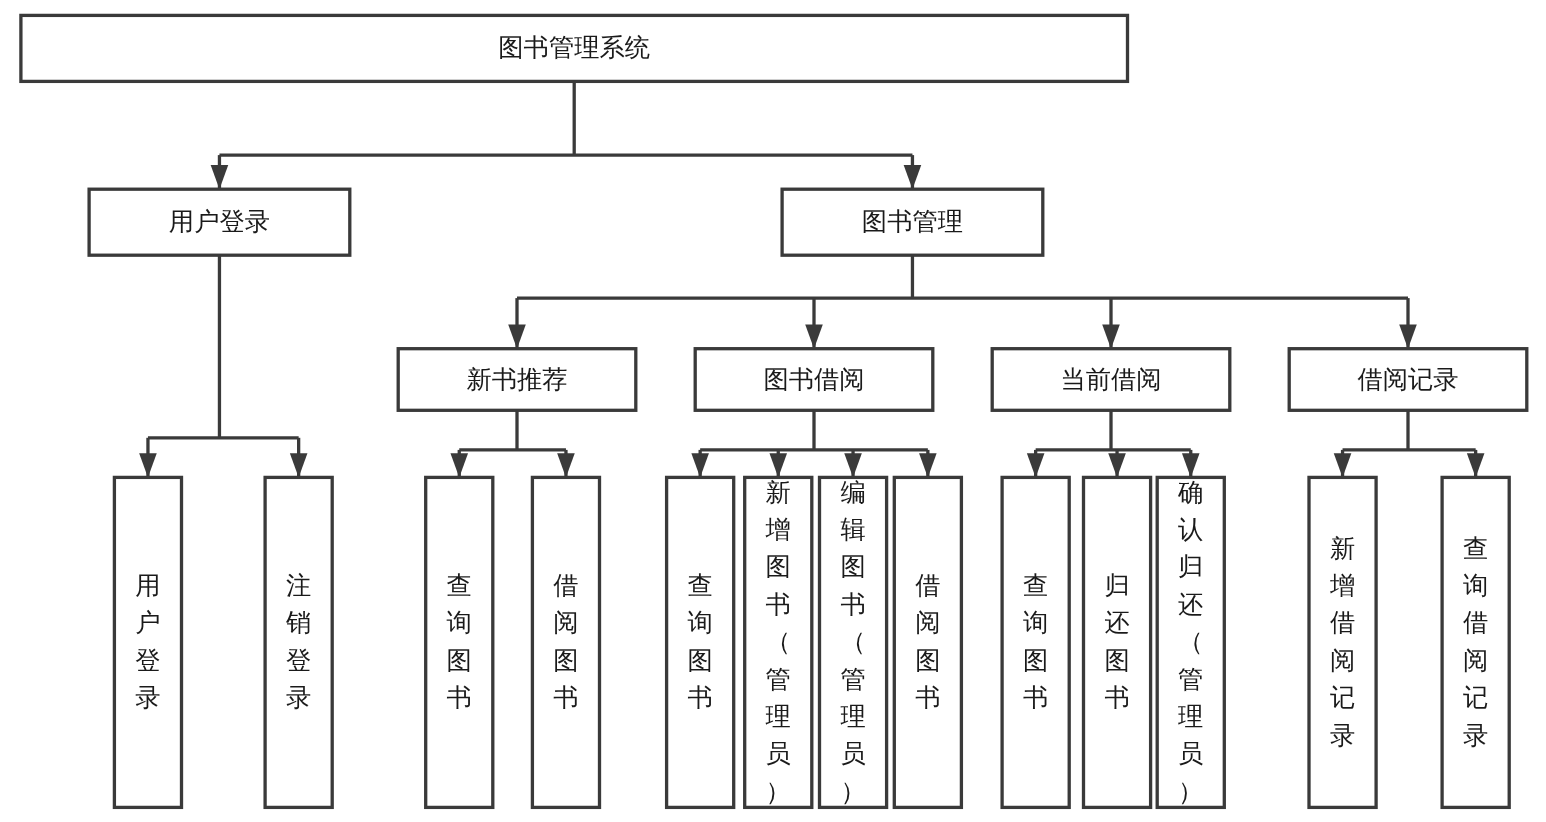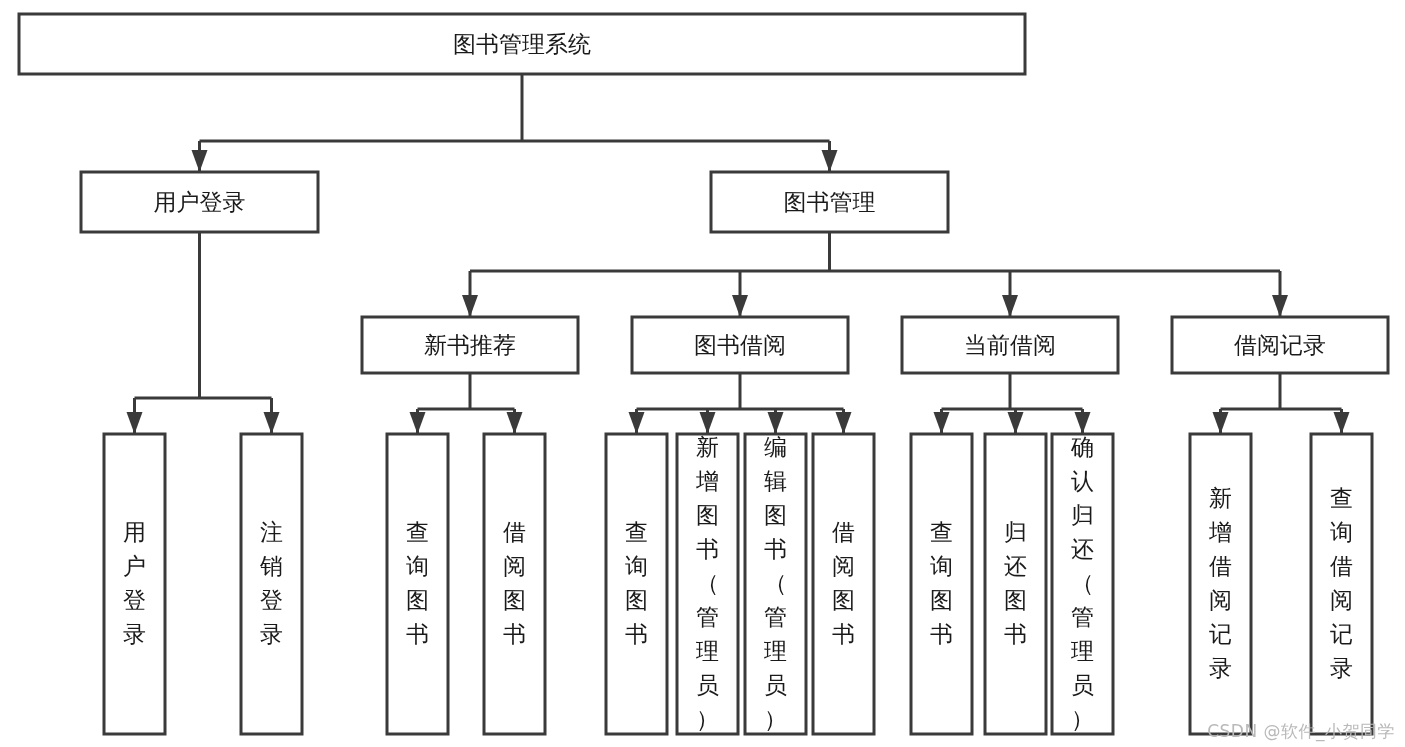--- a/index.html
+++ b/index.html
@@ -237,14 +237,13 @@
           <text x="1341.5" y="506" class="node-label-v">查</text>
           <text x="1341.5" y="540" class="node-label-v">询</text>
           <text x="1341.5" y="574" class="node-label-v">借</text>
           <text x="1341.5" y="608" class="node-label-v">阅</text>
           <text x="1341.5" y="642" class="node-label-v">记</text>
           <text x="1341.5" y="676" class="node-label-v">录</text>
         </g>
       </g>
   </svg>
 
-  <div class="watermark">CSDN @软件_小贺同学</div>
 </div>
 
 </body></html>

